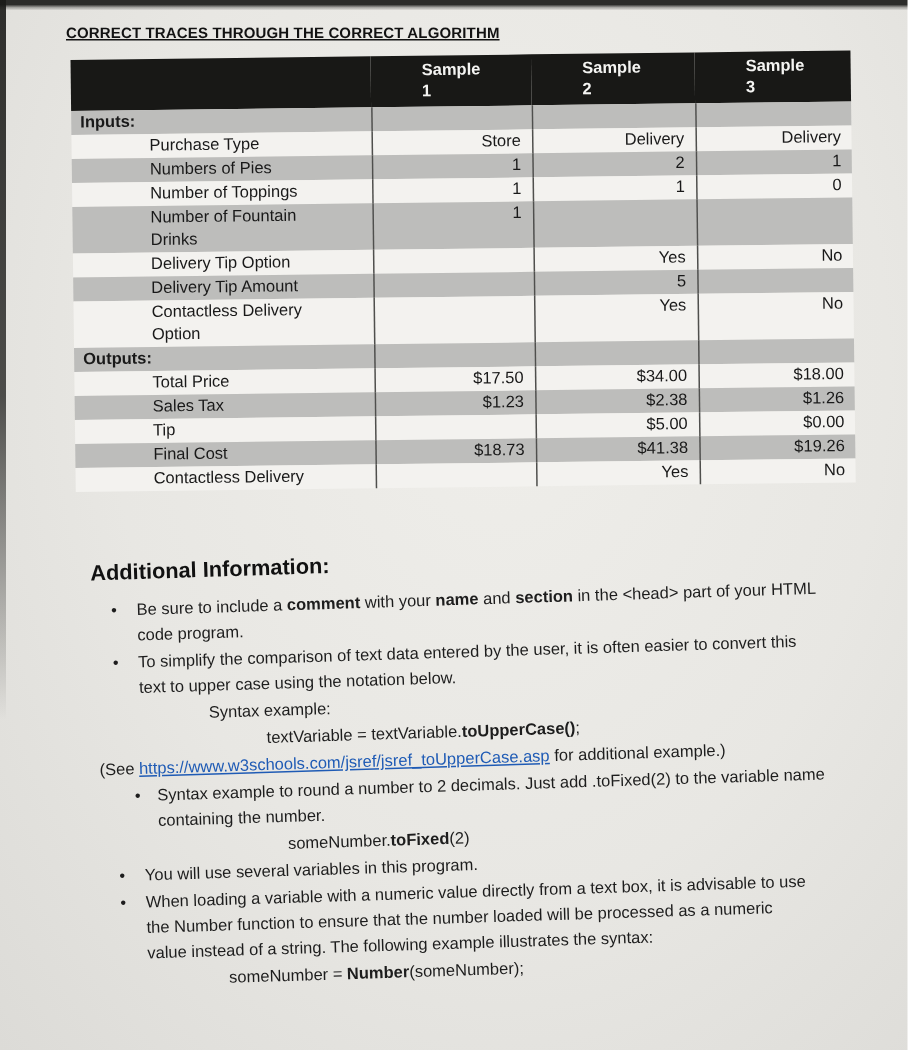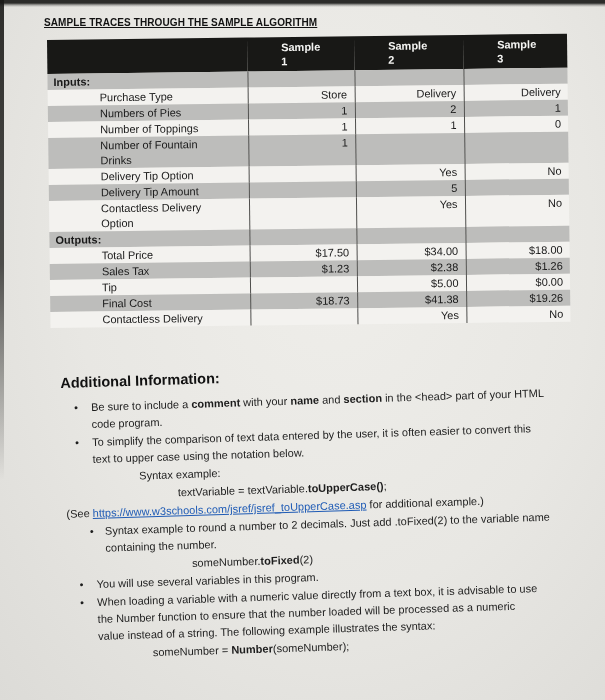--- a/index.html
+++ b/index.html
@@ -75,21 +75,21 @@
   .link { color: #1f5bb5; text-decoration: underline; cursor: pointer; }
 </style>
 </head>
 <body>
 
 <div class="photo-top-edge"></div>
 <div class="photo-left-edge"></div>
 
 <div class="page">
 
-  <div class="doc-title">SAMPLE TRACES THROUGH THE SAMPLE ALGORITHM</div>
+  <div class="doc-title">CORRECT TRACES THROUGH THE CORRECT ALGORITHM</div>
 
   <table class="trace-table">
     <colgroup>
       <col style="width:200px">
         <col style="width:107px">
         <col style="width:109px">
         <col style="width:104px">
     </colgroup>
     <thead>
       <tr>

